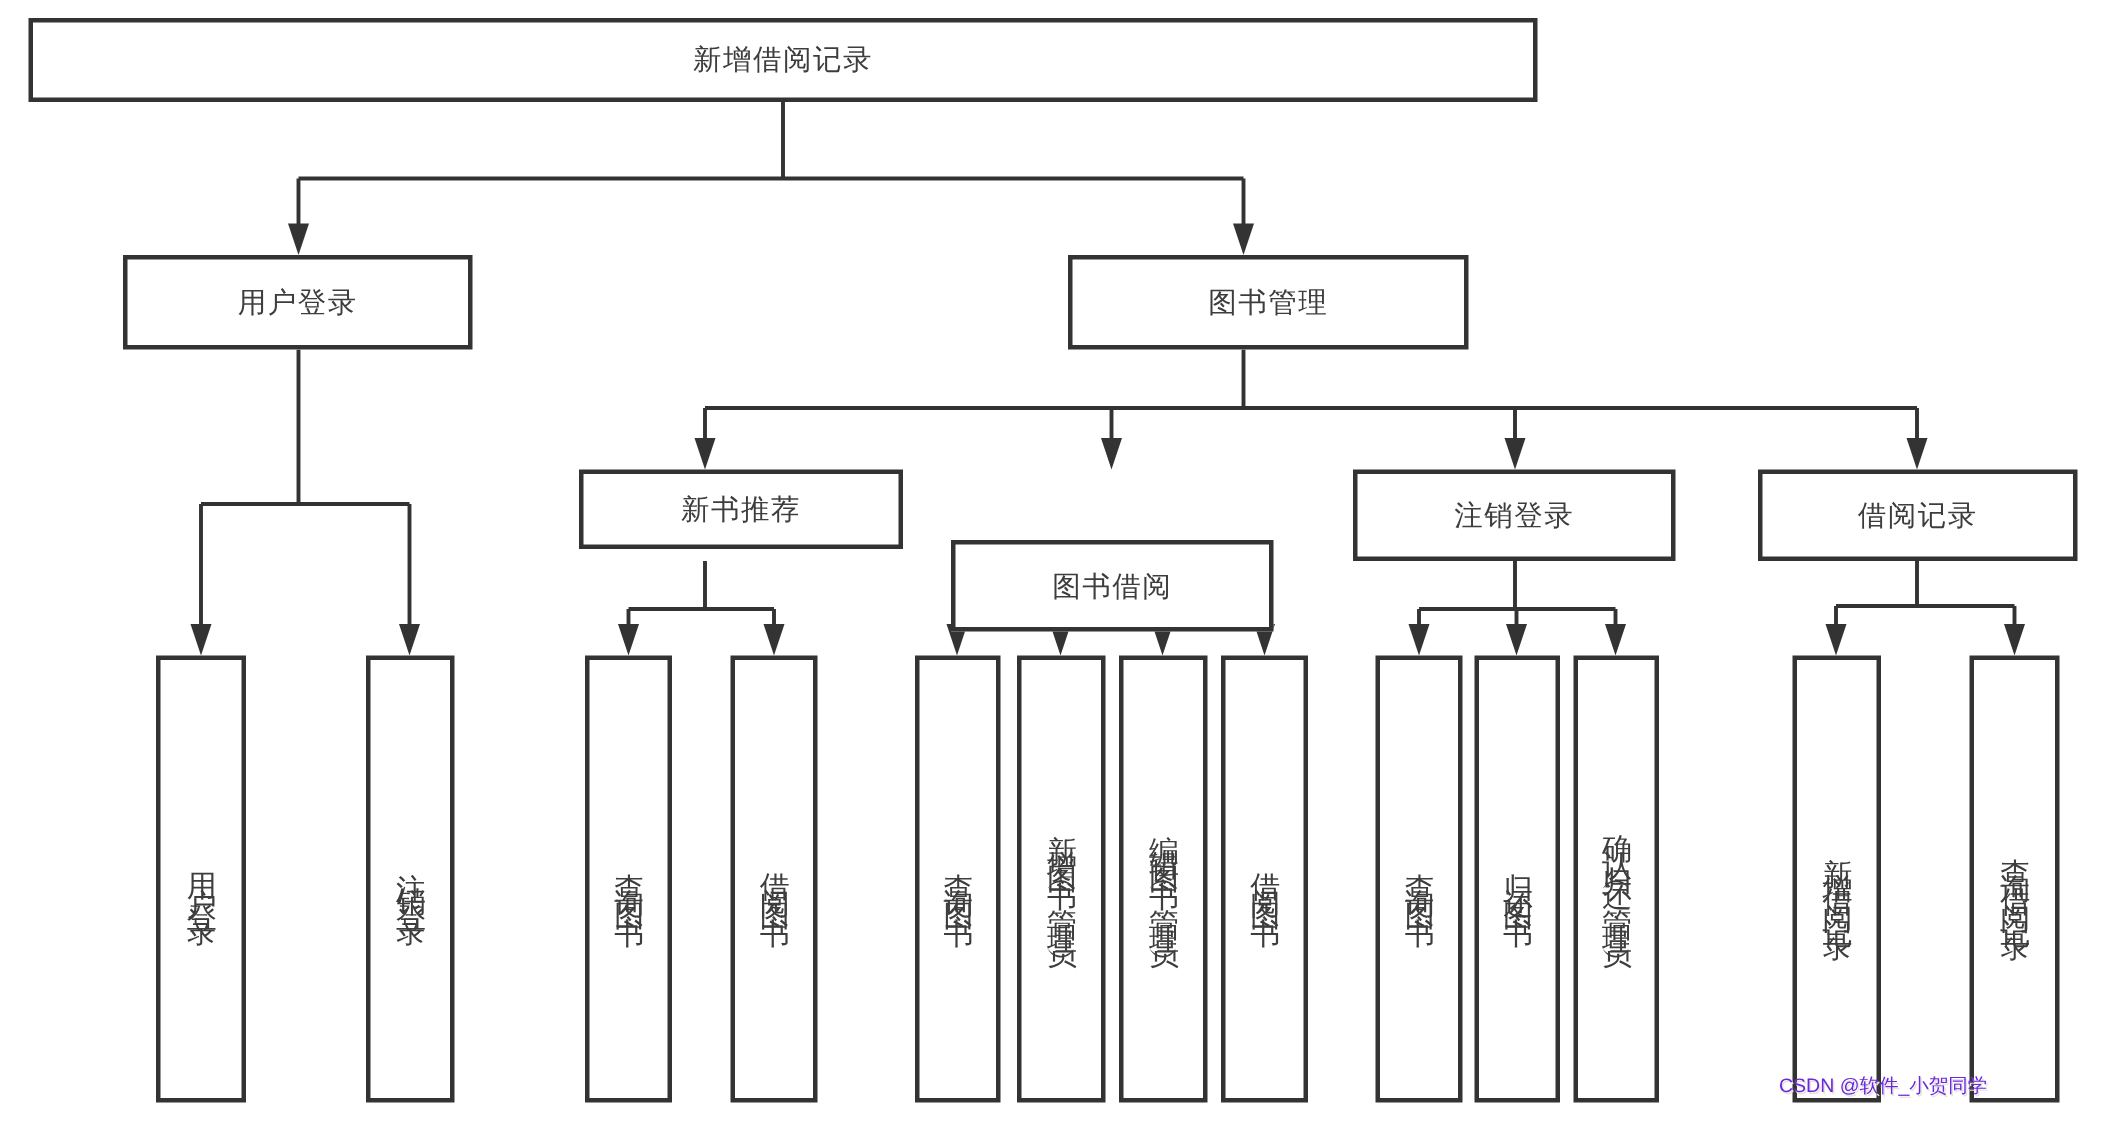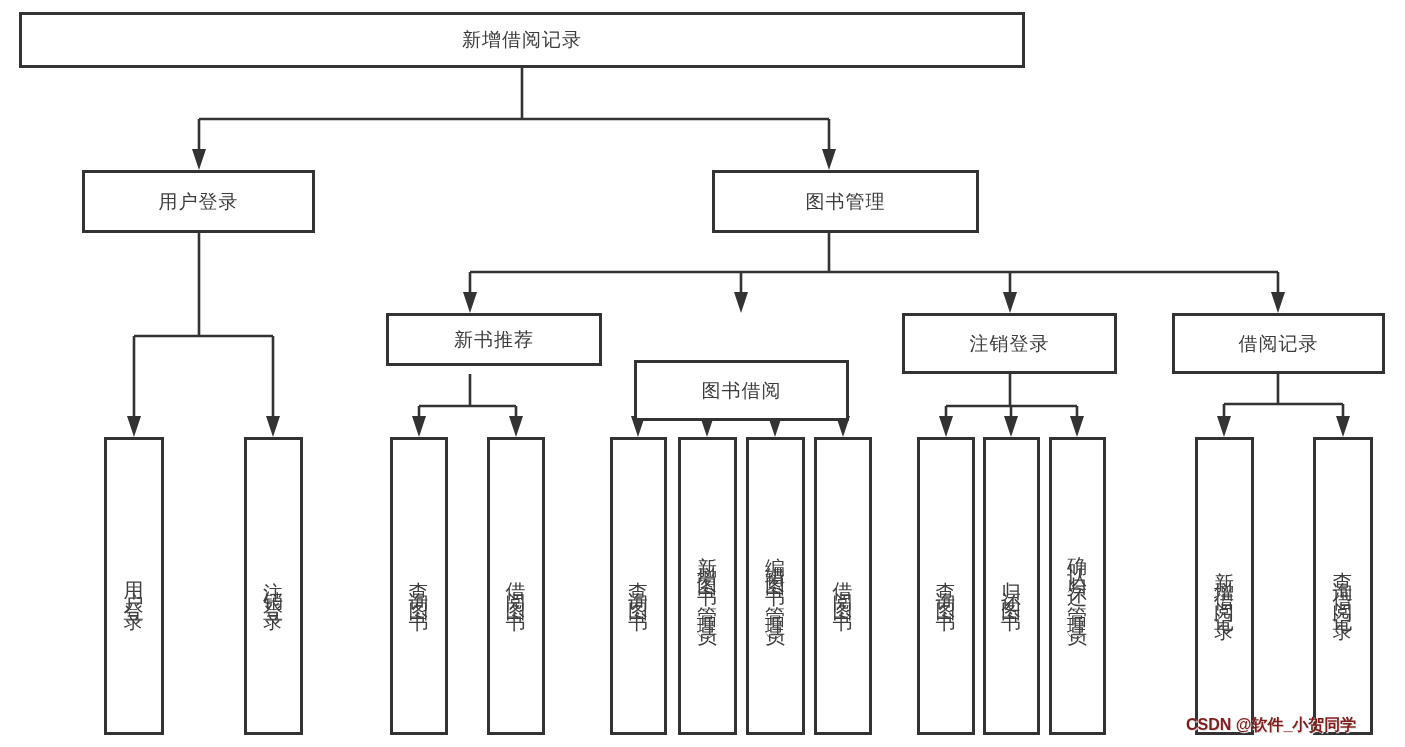--- a/index.html
+++ b/index.html
@@ -62,26 +62,25 @@
     fill: none;
   }
   .arrow {
     fill: #333333;
     stroke: none;
   }
   #watermark {
     position: absolute;
     left: 1186px;
     top: 715px;
-    font-size: 16px;
-    color: #7f1d1d;
+    font-size: 13px;
+    color: #6d28d9;
     text-shadow: 1px 1px 0 #e3e3e3;
     white-space: nowrap;
     z-index: 3;
-    font-weight: bold;
   }
 </style>
 </head>
 <body>
 
 <div id="canvas">
 
   <svg id="connectors" viewBox="0 0 1405 747" xmlns="http://www.w3.org/2000/svg">
 
     <g>

